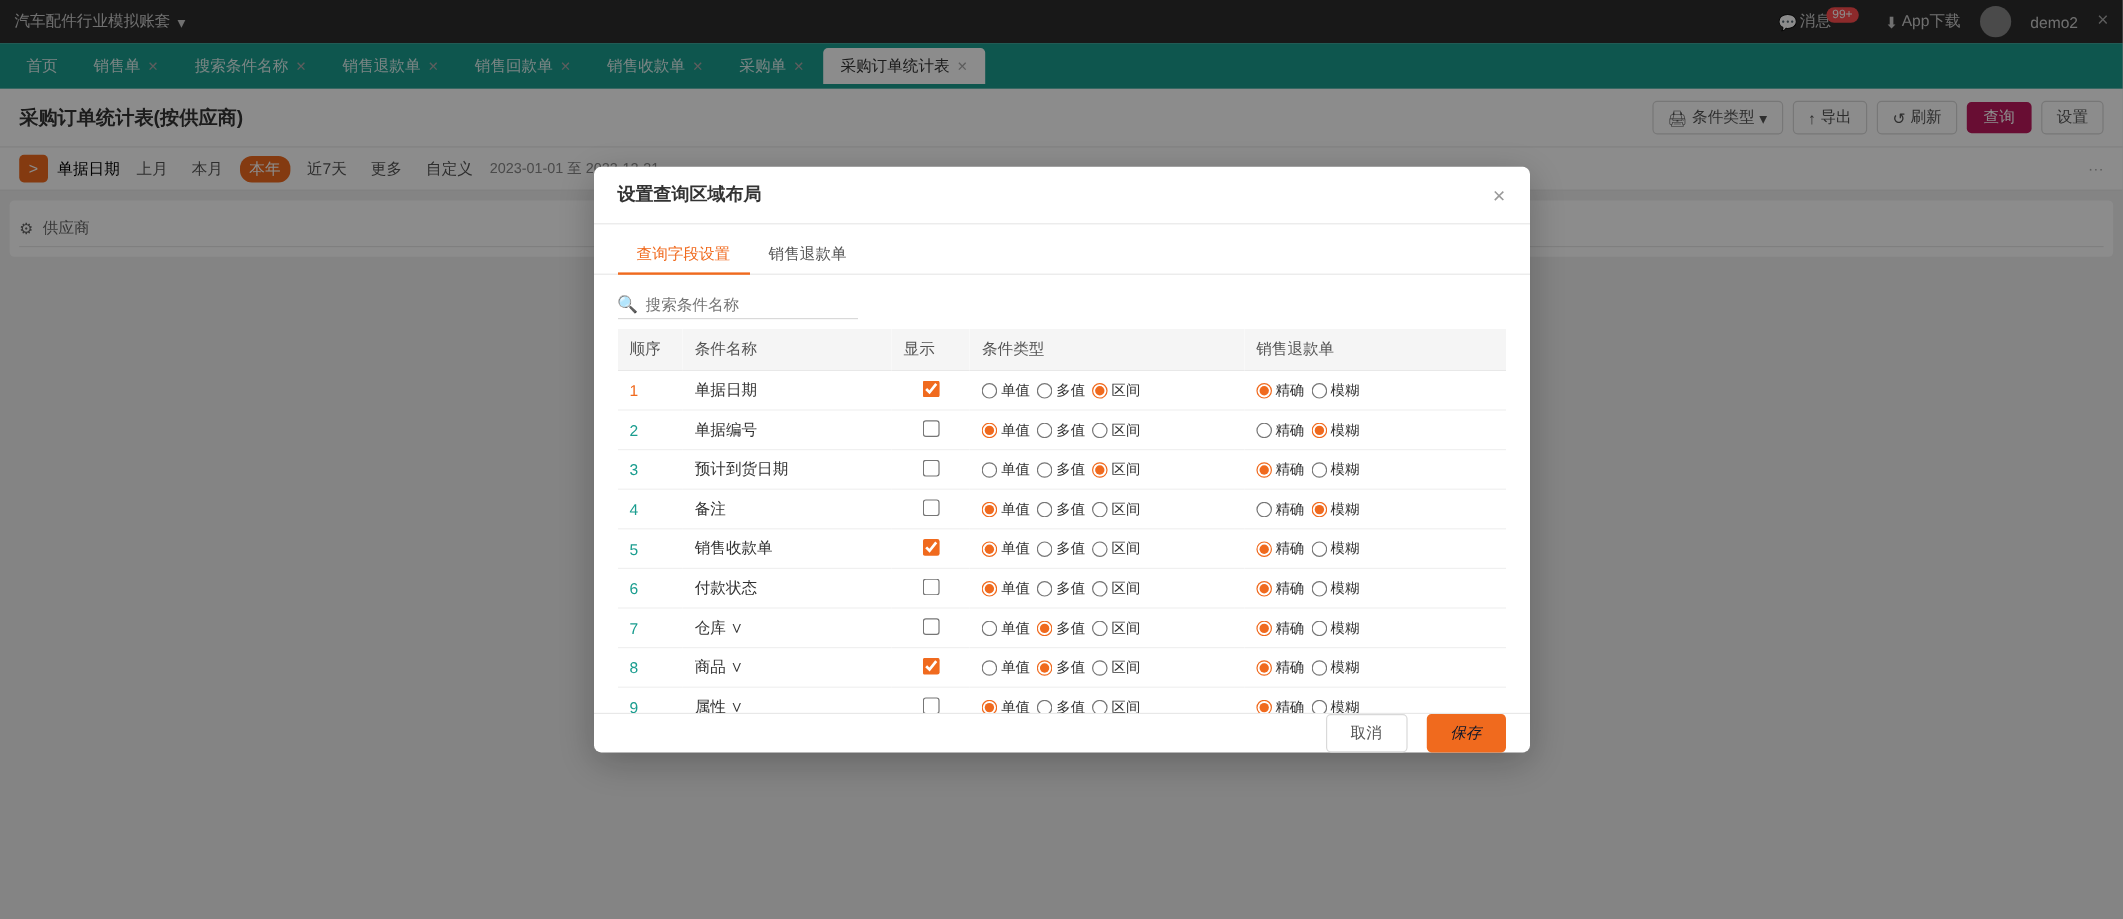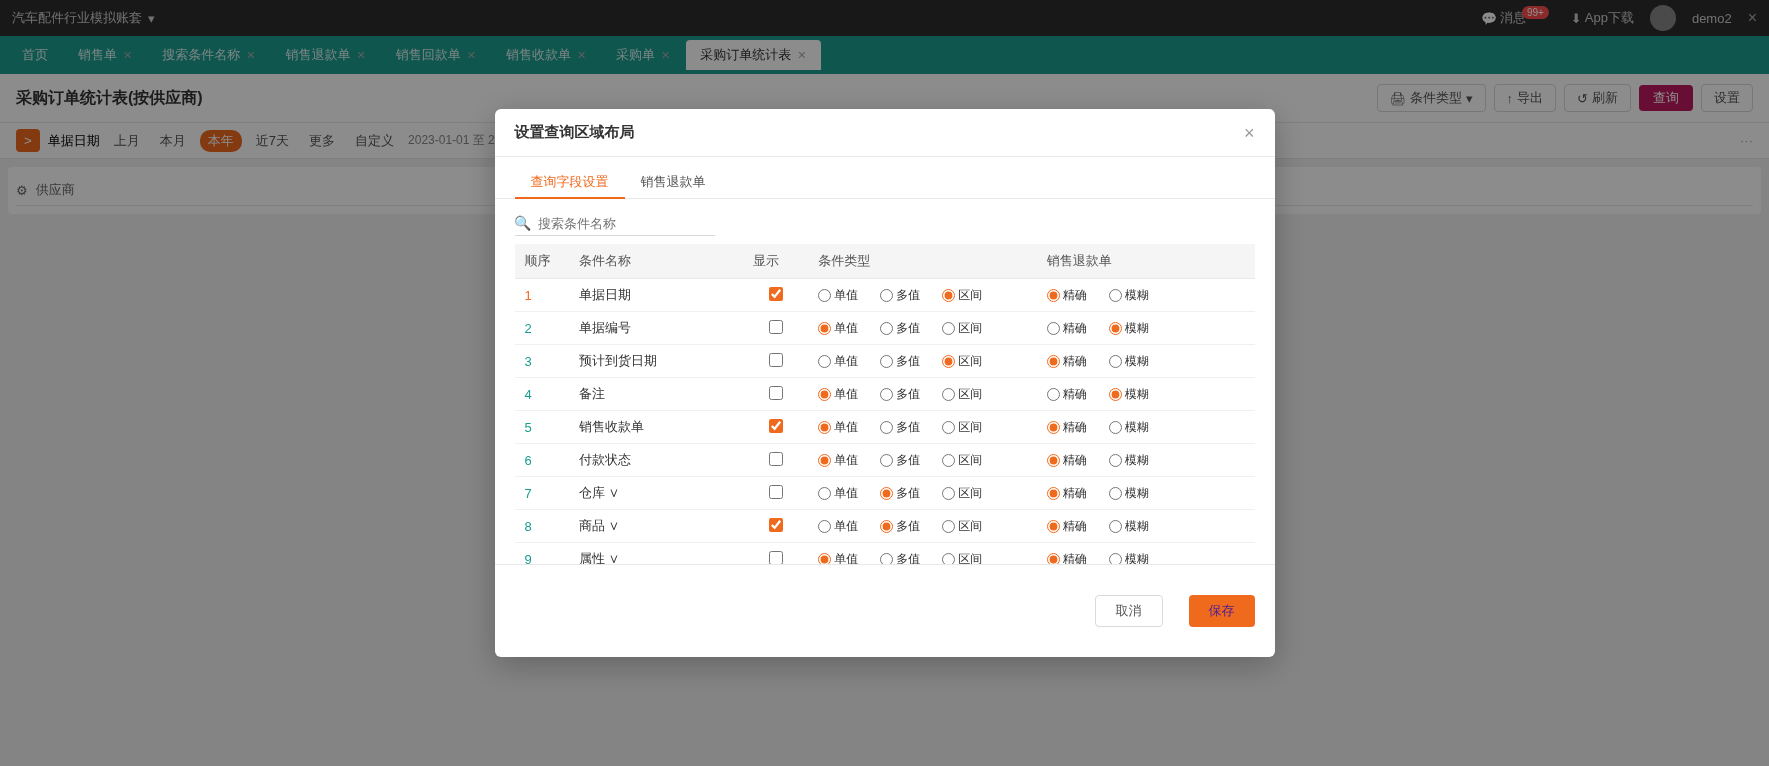--- a/index.html
+++ b/index.html
@@ -219,21 +219,21 @@
       padding: 7px 10px;
       font-size: 13px;
       color: #333;
       border-bottom: 1px solid #f0f0f0;
       vertical-align: middle;
     }
 
     
     .radio-group {
       display: flex;
-      gap: 22px;
+      gap: 6px;
       align-items: center;
       flex-wrap: nowrap;
     }
     .radio-item {
       display: flex;
       align-items: center;
       gap: 3px;
       font-size: 12px;
       cursor: pointer;
       white-space: nowrap;
@@ -241,43 +241,44 @@
     .radio-item input[type="radio"] {
       accent-color: #f06a1e;
       cursor: pointer;
     }
 
     
     .cb { accent-color: #f06a1e; cursor: pointer; width: 14px; height: 14px; }
 
     
     .modal-footer {
-      padding: 30px 20px;
+      padding: 0 20px;
       display: flex;
       justify-content: flex-end;
-      gap: 26px;
+      gap: 16px;
       border-top: 1px solid #e8e8e8;
     }
     .btn-cancel {
       border: 1px solid #d9d9d9;
       background: #fff;
       padding: 6px 20px;
       border-radius: 4px;
       cursor: pointer;
       font-size: 13px;
       color: #555;
     }
     .btn-save {
       background: #f06a1e;
-      color: #4c1d95;
+      color: #0f172a;
       border: none;
       padding: 6px 20px;
       border-radius: 4px;
       cursor: pointer;
       font-size: 13px;
+      font-style: italic;
     }
 
     
     .modal-table::-webkit-scrollbar { width: 6px; }
     .modal-table::-webkit-scrollbar-thumb { background: #ccc; border-radius: 3px; }
 
     
     .col-order { width: 50px; }
     .col-name { width: 160px; }
     .col-display { width: 60px; text-align: center; }

